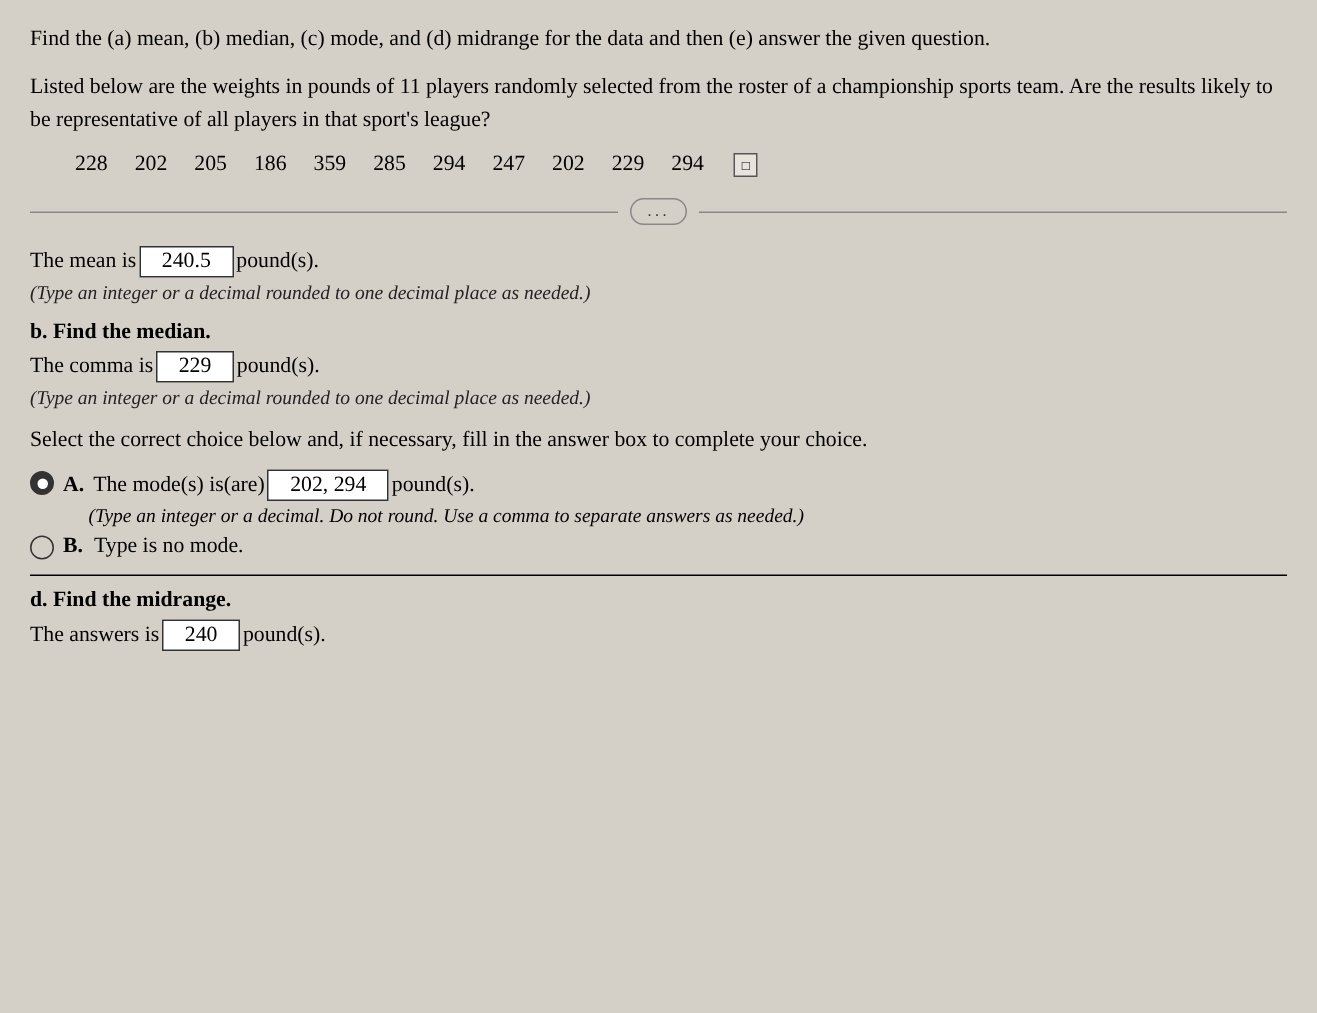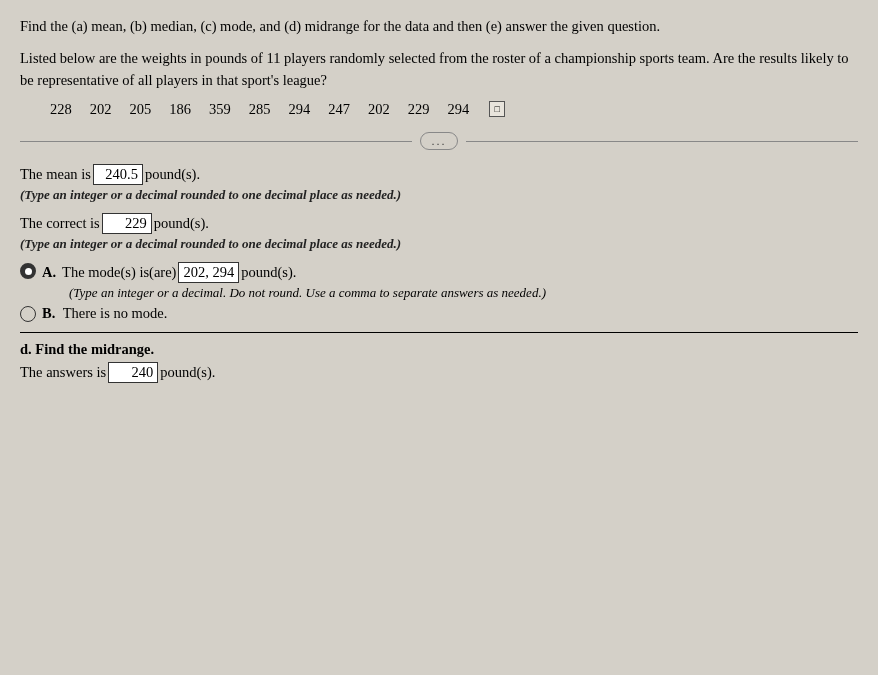--- a/index.html
+++ b/index.html
@@ -19,21 +19,21 @@
     }
 
     .question-text {
       font-size: 14.5px;
       line-height: 1.5;
       margin-bottom: 10px;
     }
 
     .data-row {
       display: flex;
-      align-items: flex-start;
+      align-items: flex-end;
       gap: 18px;
       font-size: 14.5px;
       margin: 8px 0 0 30px;
     }
 
     .data-value {
       font-size: 14.5px;
     }
 
     .copy-icon {
@@ -90,32 +90,31 @@
       display: flex;
       align-items: center;
       flex-wrap: wrap;
       gap: 2px;
     }
 
     .answer-box {
       display: inline-block;
       border: 1px solid #333;
       background: #fff;
-      padding: 1px 4px;
+      padding: 1px 14px;
       min-width: 50px;
       font-size: 14.5px;
-      text-align: right;
+      text-align: center;
     }
 
     .hint-text {
       font-size: 13px;
       color: #222;
       margin-bottom: 8px;
       font-style: italic;
-      font-weight: bold;
     }
 
     .radio-option {
       display: flex;
       align-items: flex-start;
       margin-bottom: 4px;
       font-size: 14.5px;
     }
 
     .radio-circle {
@@ -151,21 +150,21 @@
     }
 
     .option-letter {
       font-weight: bold;
       margin-right: 4px;
     }
 
     .sub-hint {
       font-size: 13px;
       font-style: italic;
-      margin-left: 27px;
+      margin-left: 17px;
       margin-top: 1px;
     }
 
     .bottom-section {
       margin-top: 8px;
       border-top: 1px solid #000000;
       padding-top: 8px;
     }
   </style>
 </head>
@@ -203,48 +202,50 @@
 <div class="section">
   <div class="answer-line">
     <span>The mean is</span>
     <span class="answer-box">240.5</span>
     <span>pound(s).</span>
   </div>
   <div class="hint-text">(Type an integer or a decimal rounded to one decimal place as needed.)</div>
 </div>
 
 <div class="section">
+  <div class="part-label">b. Find the median.</div>
   <div class="answer-line">
-    <span>The correct is</span>
+    <span>The comma is</span>
     <span class="answer-box">229</span>
     <span>pound(s).</span>
   </div>
   <div class="hint-text">(Type an integer or a decimal rounded to one decimal place as needed.)</div>
 </div>
 
 <div class="section">
+  <div class="question-text" style="margin-bottom: 8px;">Select the correct choice below and, if necessary, fill in the answer box to complete your choice.</div>
 
   <div class="radio-option">
     <div class="radio-circle selected"></div>
     <div class="radio-content">
       <div class="answer-line">
         <span class="option-letter">A.</span>
         <span>The mode(s) is(are)</span>
         <span class="answer-box">202, 294</span>
         <span>pound(s).</span>
       </div>
       <div class="sub-hint">(Type an integer or a decimal. Do not round. Use a comma to separate answers as needed.)</div>
     </div>
   </div>
 
   <div class="radio-option">
     <div class="radio-circle"></div>
     <div class="radio-content">
       <span class="option-letter">B.</span>
-      <span>There is no mode.</span>
+      <span>Type is no mode.</span>
     </div>
   </div>
 </div>
 
 <div class="bottom-section">
   <div class="part-label">d. Find the midrange.</div>
   <div class="answer-line">
     <span>The answers is</span>
     <span class="answer-box">240</span>
     <span>pound(s).</span>

